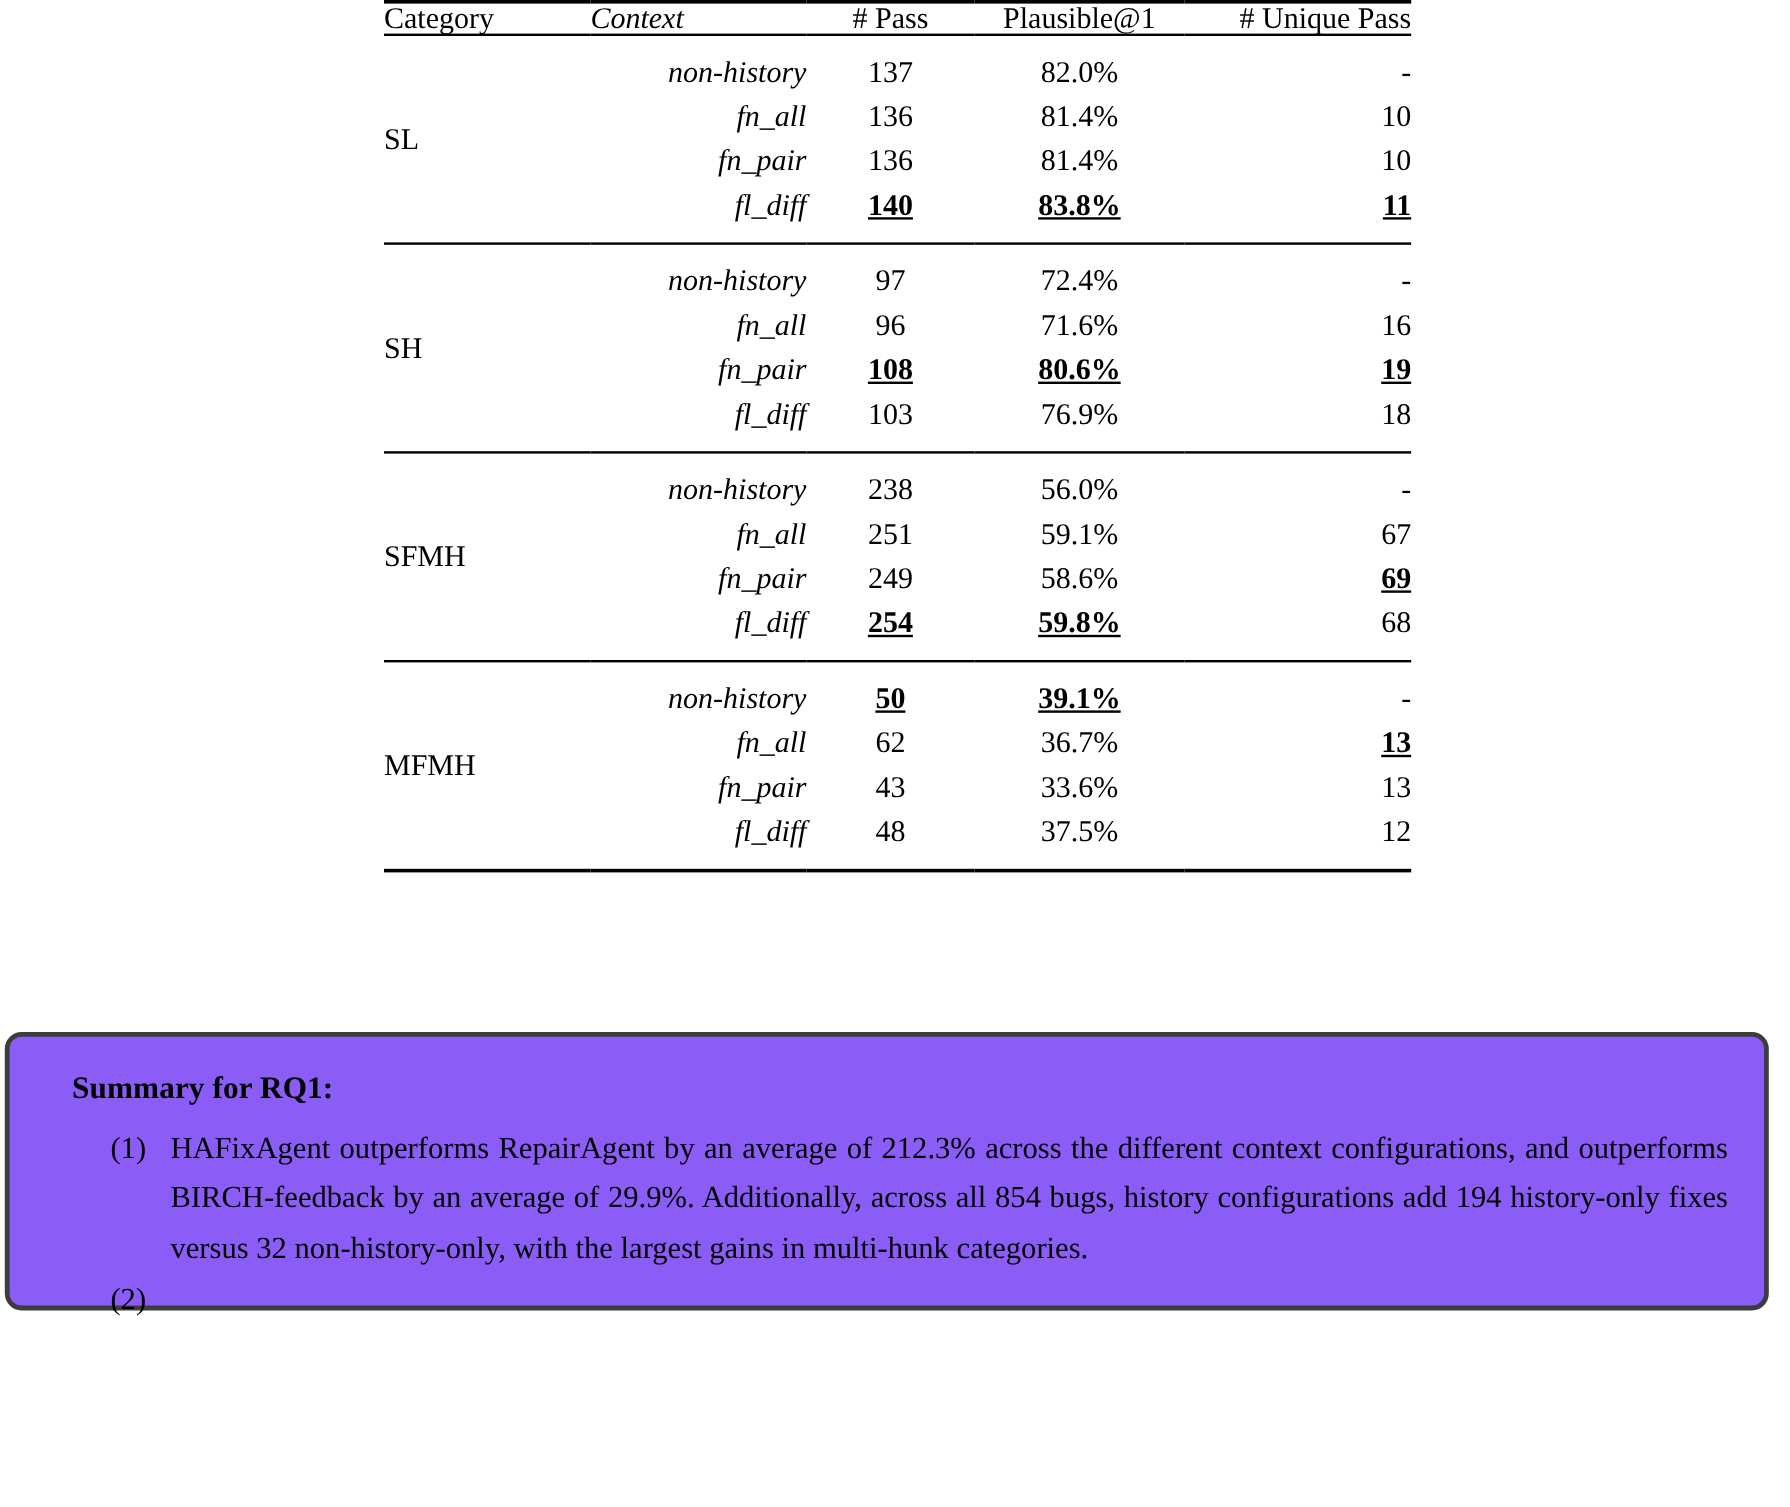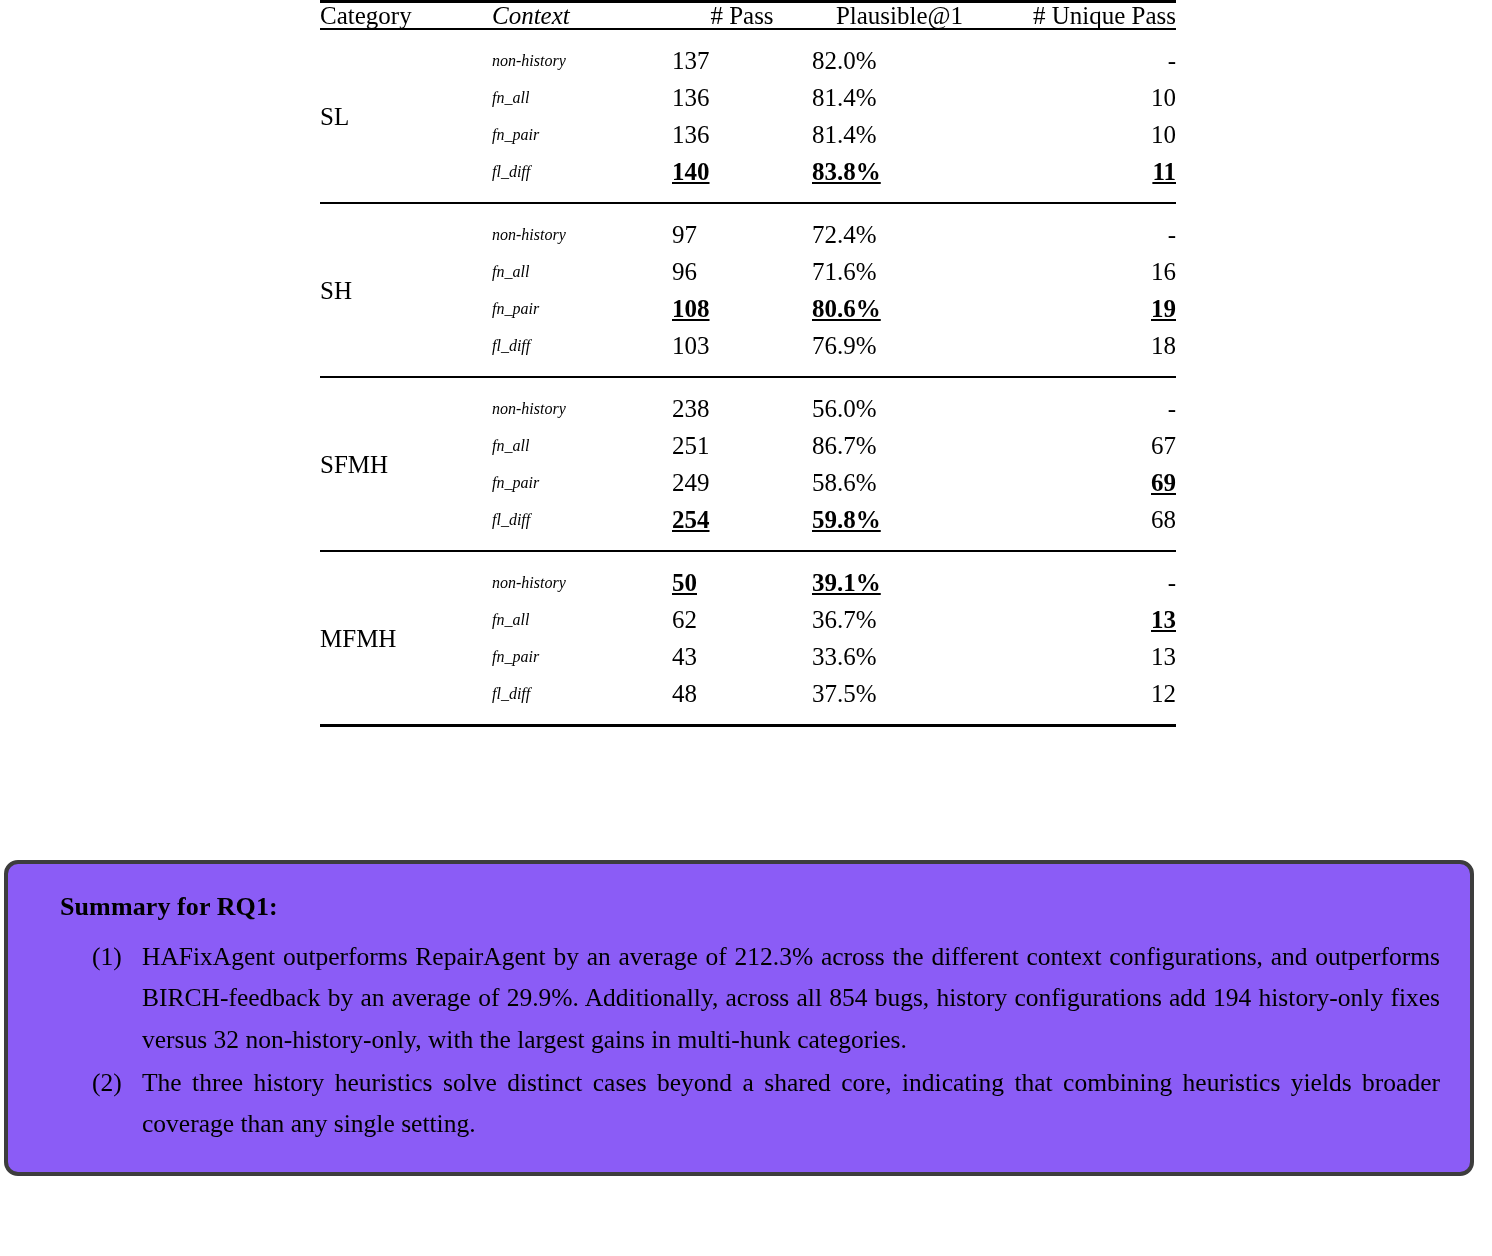--- a/index.html
+++ b/index.html
@@ -64,27 +64,27 @@
   .spacer-bottom td { height: 12px; font-size: 0; line-height: 0; }
 
   tbody tr.data-row td { height: 37px; }
 
   .cell-cat {
     text-align: left;
     padding-left: 2px;
     font-size: 25px;
   }
   .cell-ctx {
-    text-align: left;
+    text-align: right;
     padding-left: 52px;
     font-style: italic;
-    font-size: 16px;
+    font-size: 25px;
   }
   .cell-num {
-    text-align: left;
+    text-align: center;
     font-size: 25px;
   }
   .cell-unique {
     text-align: right;
     padding-right: 4px;
     font-size: 25px;
   }
   .bold { font-weight: bold; text-decoration: underline; }
 
   
@@ -236,21 +236,21 @@
       <tr class="data-row">
         <td class="cell-cat" rowspan="4">SFMH</td>
         <td class="cell-ctx">non-history</td>
         <td class="cell-num">238</td>
         <td class="cell-num">56.0%</td>
         <td class="cell-unique">-</td>
       </tr>
       <tr class="data-row">
         <td class="cell-ctx">fn_all</td>
         <td class="cell-num">251</td>
-        <td class="cell-num">86.7%</td>
+        <td class="cell-num">59.1%</td>
         <td class="cell-unique">67</td>
       </tr>
       <tr class="data-row">
         <td class="cell-ctx">fn_pair</td>
         <td class="cell-num">249</td>
         <td class="cell-num">58.6%</td>
         <td class="cell-unique bold">69</td>
       </tr>
       <tr class="data-row">
         <td class="cell-ctx">fl_diff</td>
@@ -307,16 +307,15 @@
 
 <div class="summary-box">
   <div class="summary-title">Summary for RQ1:</div>
   <ol class="summary-list">
     <li>
       <span class="marker">(1)</span>
       <span>HAFixAgent outperforms RepairAgent by an average of 212.3% across the different context configurations, and outperforms BIRCH-feedback by an average of 29.9%. Additionally, across all 854 bugs, history configurations add 194 history-only fixes versus 32 non-history-only, with the largest gains in multi-hunk categories.</span>
     </li>
     <li>
       <span class="marker">(2)</span>
-      <span>The three history heuristics solve distinct cases beyond a shared core, indicating that combining heuristics yields broader coverage than any single setting.</span>
     </li>
   </ol>
 </div>
 
 </body></html>

